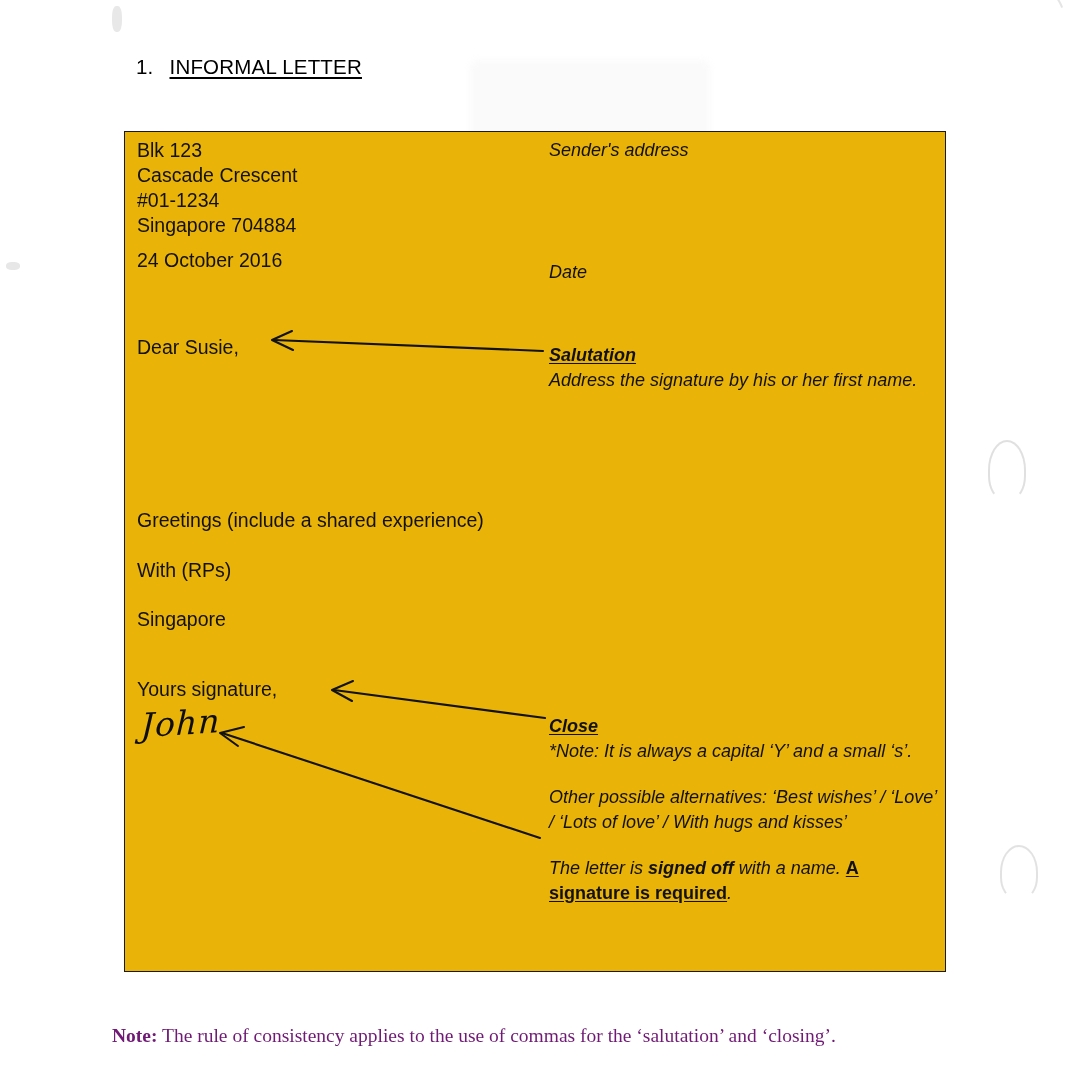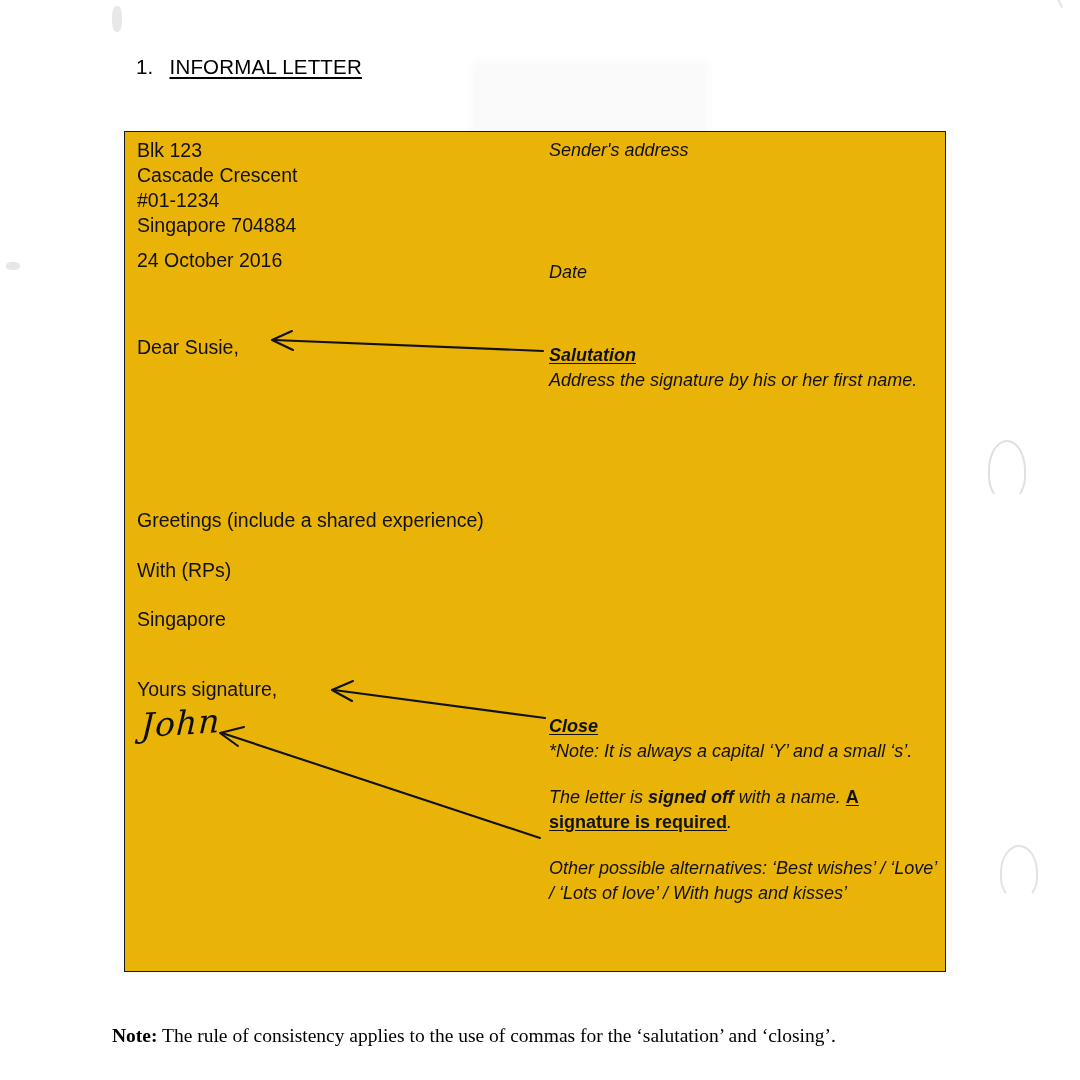--- a/index.html
+++ b/index.html
@@ -161,21 +161,21 @@
 
   
   #footer-note {
     position: absolute;
     left: 112px;
     top: 1020px;
     width: 840px;
     font-family: "Liberation Serif", serif;
     font-size: 19.5px;
     line-height: 31px;
-    color: #000000;
+    color: #701a75;
   }
   #footer-note .bold { font-weight: bold; }
 </style>
 </head>
 <body>
 
 <div class="scan-artifact" id="artifact-top-right"></div>
 <div class="scan-artifact" id="artifact-mid-right"></div>
 <div class="scan-artifact" id="artifact-low-right"></div>
 <div class="scan-artifact" id="artifact-top-left"></div>
@@ -213,22 +213,22 @@
   </div>
 
   <div class="annotation" style="top:203px">
     <span class="label label-line">Salutation</span>
     <p>Address the signature by his or her first name.</p>
   </div>
 
   <div class="annotation" style="top:574px">
     <span class="label label-line">Close</span>
     <p>*Note: It is always a capital ‘Y’ and a small ‘s’.</p>
+    <p class="gap">Other possible alternatives: ‘Best wishes’ / ‘Love’ / ‘Lots of love’ / With hugs and kisses’</p>
     <p class="gap"><span>The letter is </span><span class="bold-italic">signed off</span><span> with a name. </span><span class="bold-underline">A signature is required</span><span>.</span></p>
-    <p class="gap">Other possible alternatives: ‘Best wishes’ / ‘Love’ / ‘Lots of love’ / With hugs and kisses’</p>
   </div>
 </div>
 
 <svg id="arrow-layer" viewBox="0 0 1080 1080">
 
   <g>
     <path d="M 543 351 L 274 340" stroke="#121212" stroke-width="2.1" fill="none" stroke-linecap="round"></path>
     <path d="M 292 331 L 272 340 L 293 350" stroke="#121212" stroke-width="2.1" fill="none" stroke-linecap="round" stroke-linejoin="round"></path>
   </g>
 

